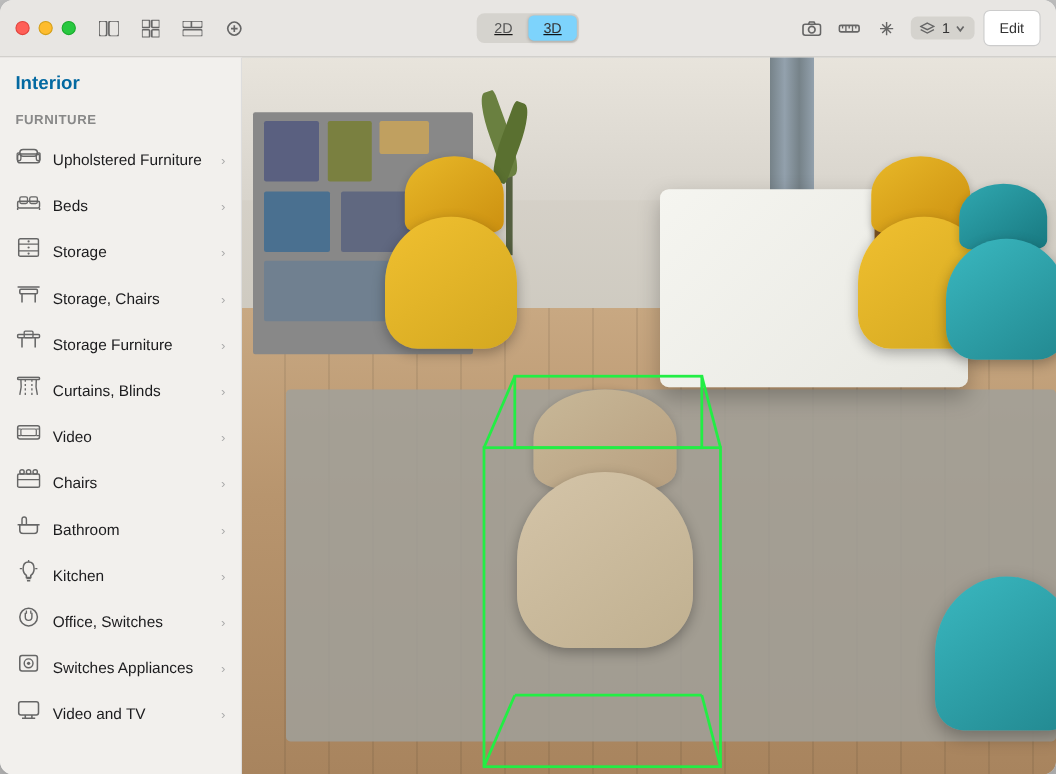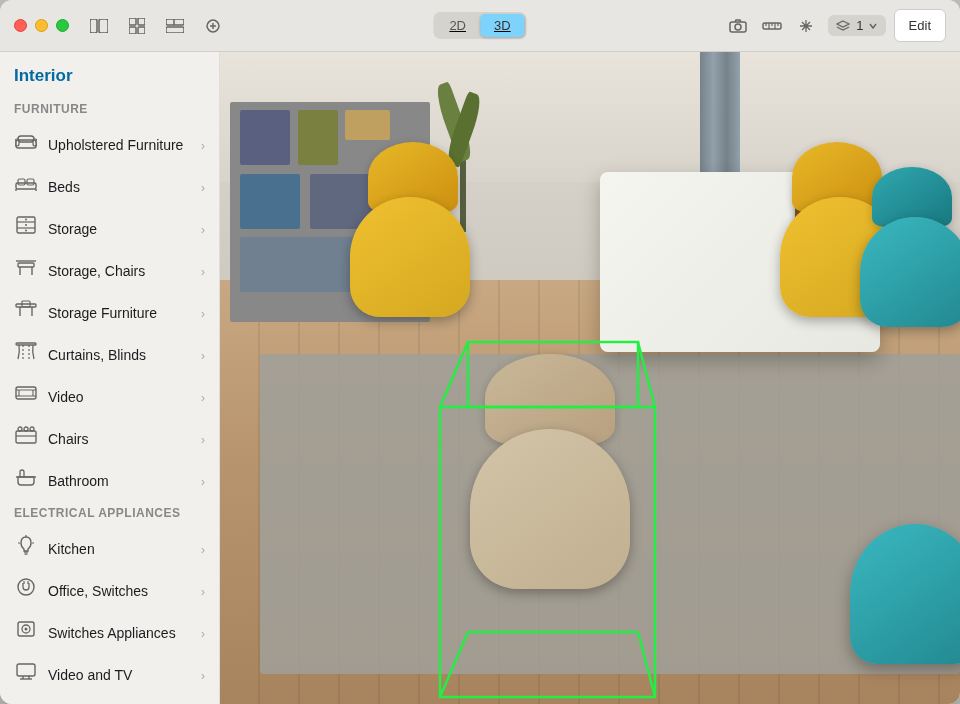--- a/index.html
+++ b/index.html
@@ -773,21 +773,20 @@
           <svg width="22" height="18" viewBox="0 0 22 18">
               <path d="M3 9 L19 9 L19 14 Q19 17 16 17 L6 17 Q3 17 3 14 Z" fill="none" stroke="#666" stroke-width="1.4"></path>
               <path d="M5 9 L5 4 Q5 2 7 2 Q9 2 9 4 L9 9" fill="none" stroke="#666" stroke-width="1.3"></path>
               <line x1="1" y1="9" x2="21" y2="9" stroke="#666" stroke-width="1.4"></line>
             </svg>
         </div>
         <span class="sidebar-item-label">Bathroom</span>
         <span class="sidebar-item-chevron">›</span>
       </div>
 
-      <div class="sidebar-section-label">Electrical Appliances</div>
 
       <div class="sidebar-item">
         <div class="sidebar-item-icon">
           <svg width="18" height="20" viewBox="0 0 18 20">
               <path d="M9 2 Q14 2 14 8 Q14 12 11 14 L11 16 L7 16 L7 14 Q4 12 4 8 Q4 2 9 2 Z" fill="none" stroke="#666" stroke-width="1.4"></path>
               <line x1="7" y1="17" x2="11" y2="17" stroke="#666" stroke-width="1.4"></line>
               <line x1="7.5" y1="19" x2="10.5" y2="19" stroke="#666" stroke-width="1.4"></line>
               <line x1="9" y1="2" x2="9" y2="0" stroke="#666" stroke-width="1.2"></line>
               <line x1="1" y1="8" x2="3" y2="8" stroke="#666" stroke-width="1.2"></line>
               <line x1="15" y1="8" x2="17" y2="8" stroke="#666" stroke-width="1.2"></line>

